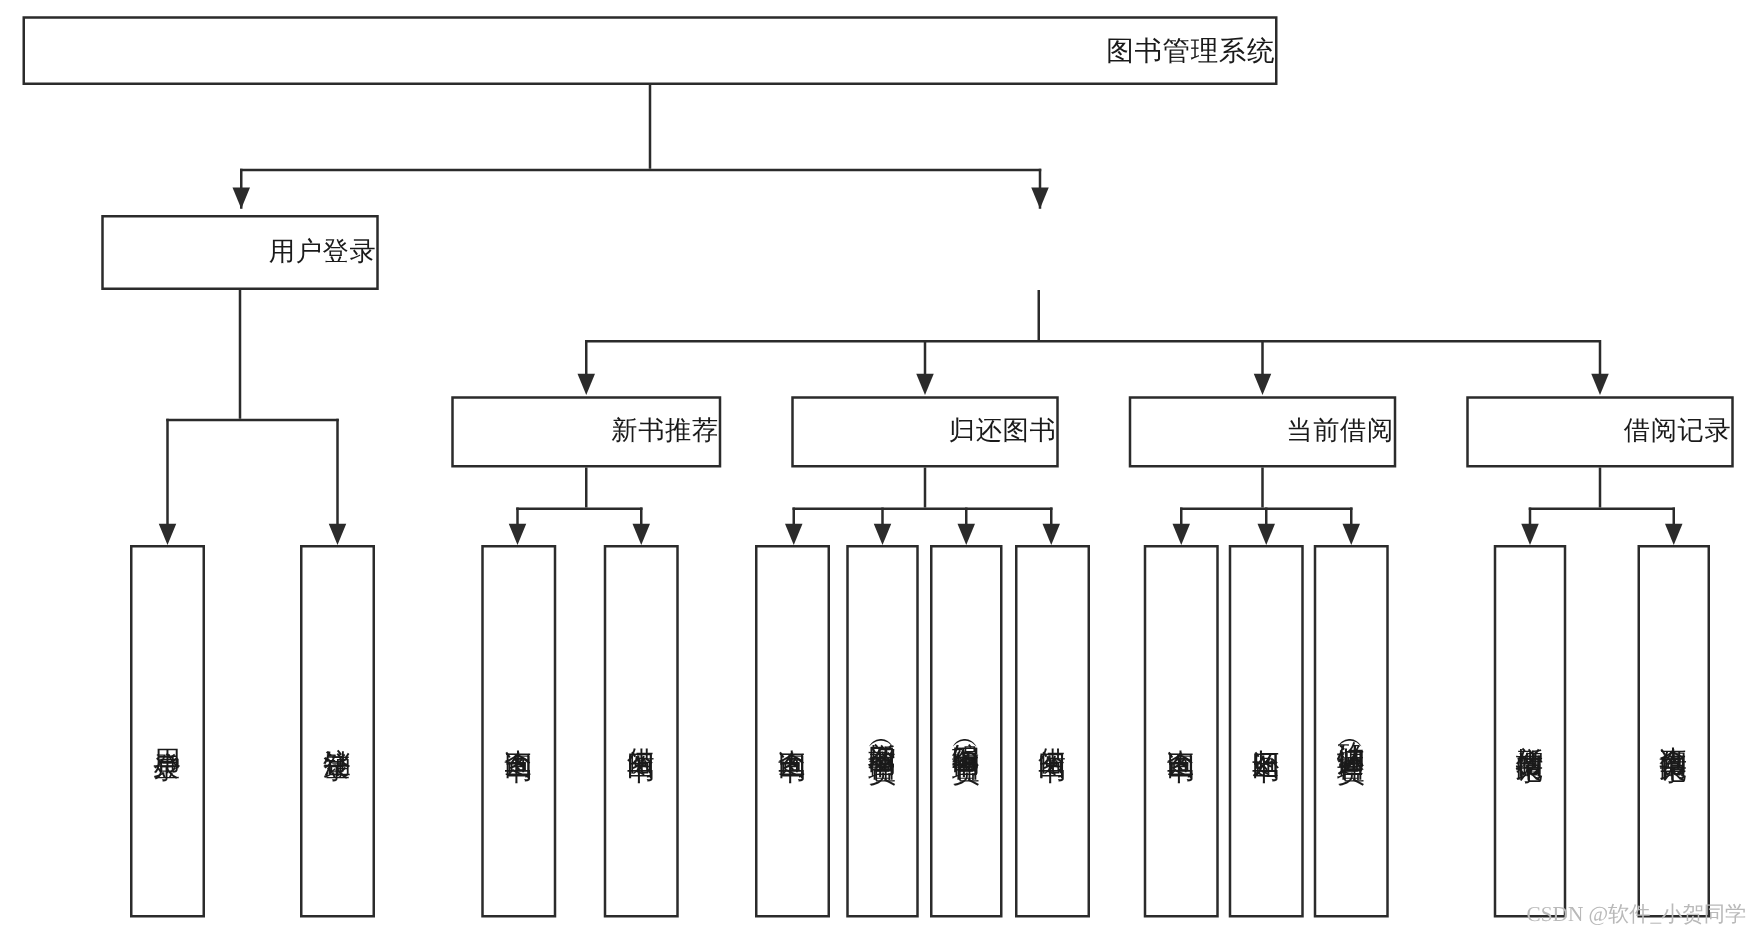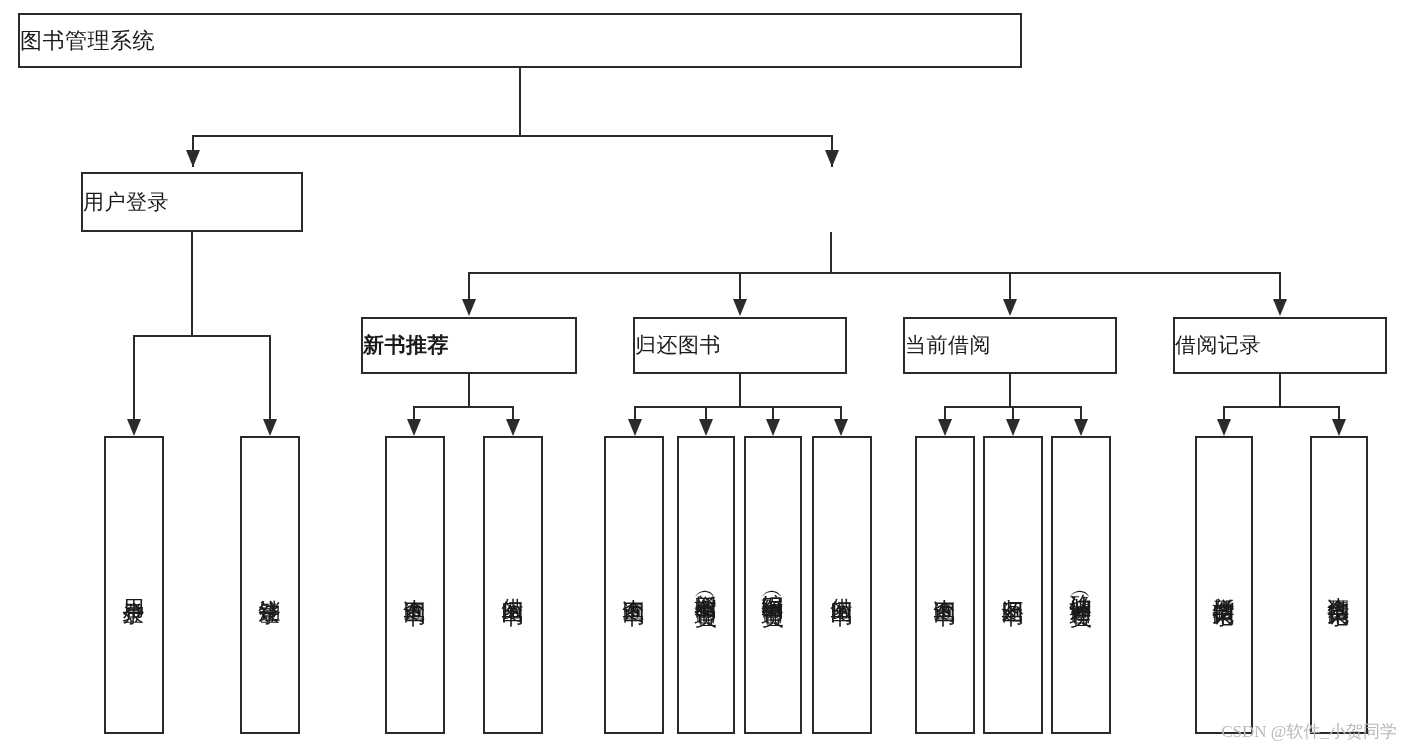--- a/index.html
+++ b/index.html
@@ -17,21 +17,21 @@
     background: #ffffff;
     overflow: hidden;
   }
   .node {
     position: absolute;
     box-sizing: border-box;
     border: 2px solid #2b2b2b;
     background: #ffffff;
     display: flex;
     align-items: center;
-    justify-content: flex-start;
+    justify-content: flex-end;
     color: #1a1a1a;
   }
   .node .label {
     display: block;
     text-align: center;
     line-height: 1.18;
   }
   
   .node.horiz .label {
     font-size: 21px;
@@ -116,21 +116,21 @@
   <div class="hline" style="left:468px; top:272px; width:812px;"></div>
   <div class="vline" style="left:468px; top:272px; height:28px;"></div>
   <div class="arrow" style="left:462px; top:299px;"></div>
   <div class="vline" style="left:739px; top:272px; height:28px;"></div>
   <div class="arrow" style="left:733px; top:299px;"></div>
   <div class="vline" style="left:1009px; top:272px; height:28px;"></div>
   <div class="arrow" style="left:1003px; top:299px;"></div>
   <div class="vline" style="left:1279px; top:272px; height:28px;"></div>
   <div class="arrow" style="left:1273px; top:299px;"></div>
 
-  <div class="node horiz" style="left:361px; top:317px; width:216px; height:57px;font-weight:bold;">
+  <div class="node horiz" style="left:361px; top:317px; width:216px; height:57px;">
     <span class="label">新书推荐</span>
   </div>
   <div class="node horiz" style="left:633px; top:317px; width:214px; height:57px;">
     <span class="label">归还图书</span>
   </div>
   <div class="node horiz" style="left:1173px; top:317px; width:214px; height:57px;">
     <span class="label">借阅记录</span>
   </div>
   <div class="node horiz" style="left:903px; top:317px; width:214px; height:57px;">
     <span class="label">当前借阅</span>

